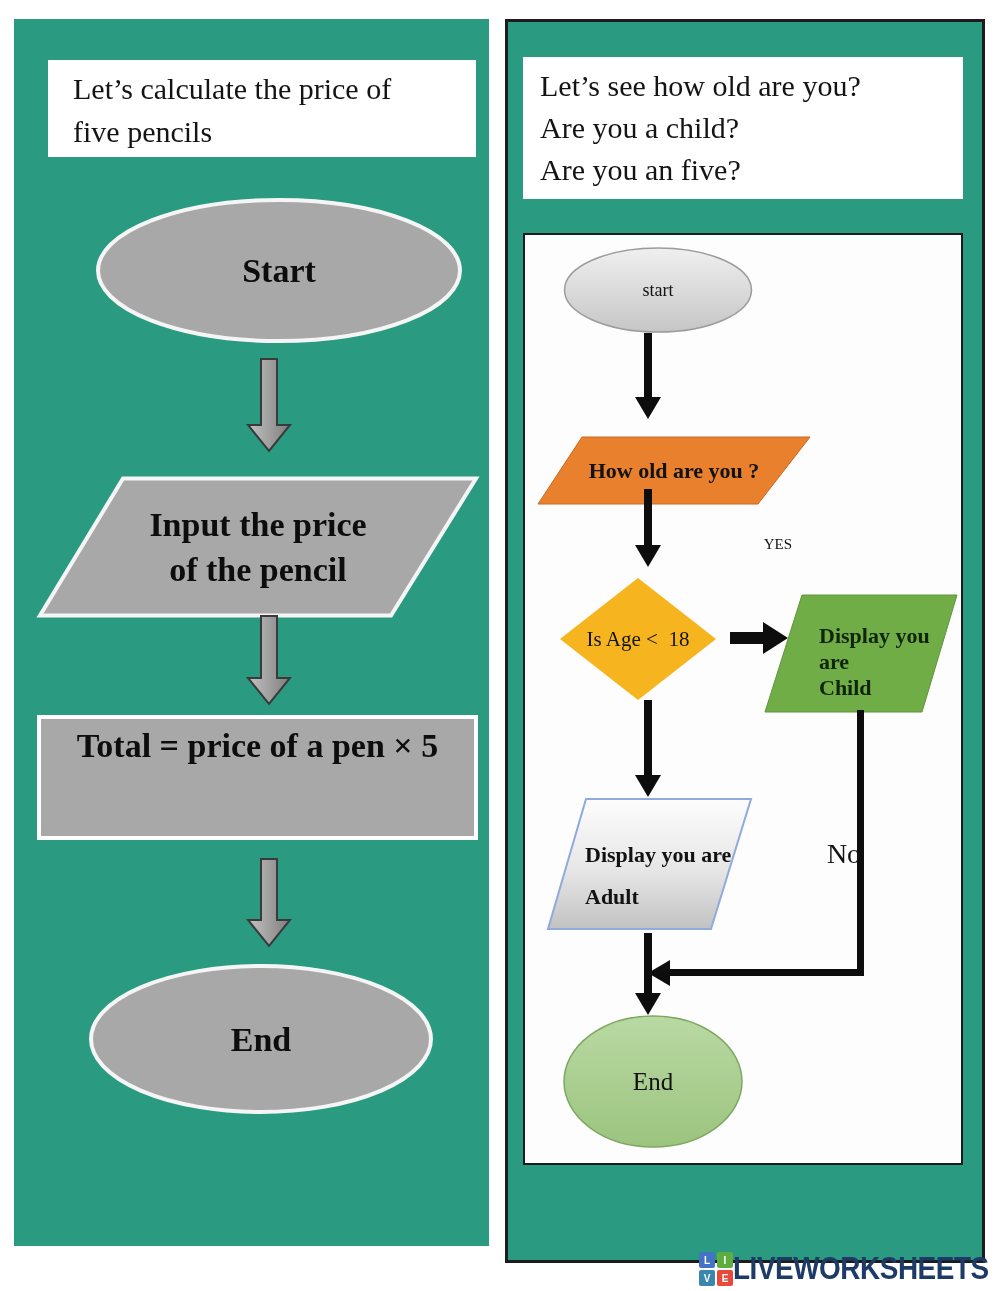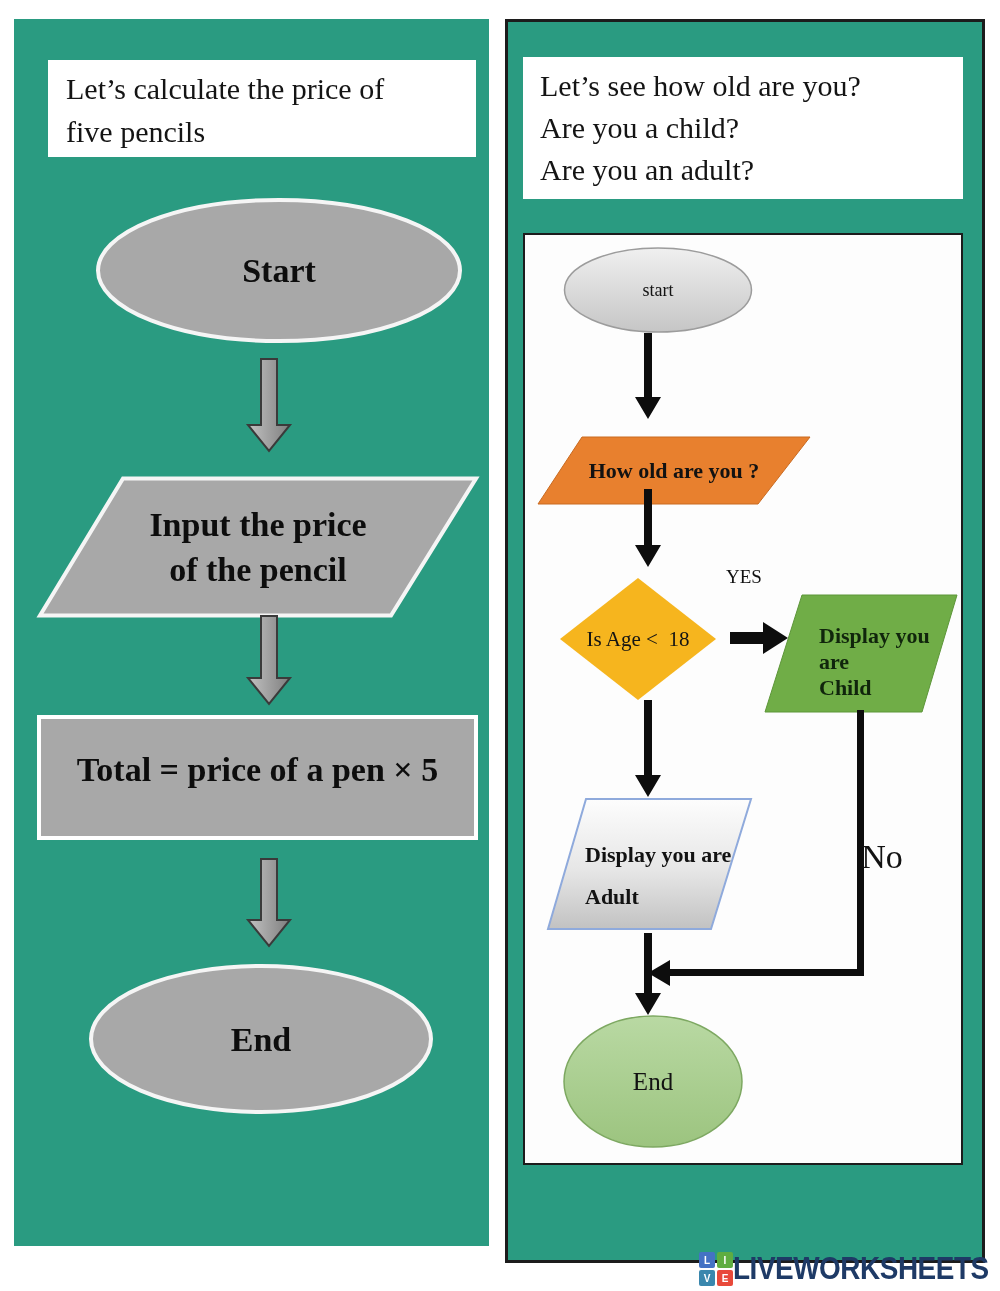--- a/index.html
+++ b/index.html
@@ -14,66 +14,66 @@
   
   .panel-bg { position:absolute; background:#2a9b81; }
   #leftPanelBg  { left:14px;  top:19px; width:475px; height:1227px; }
   #rightPanelBg { left:505px; top:19px; width:480px; height:1244px; border:3px solid #1c1c1c; }
   #rightInnerPanel { left:523px; top:233px; width:440px; height:932px;
                      background:#fdfdfd; border:2px solid #1c1c1c; }
 
   
   .title-box { position:absolute; background:#ffffff; color:#141414;
                font-size:30px; line-height:43px; }
-  #leftTitle  { left:48px;  top:60px; width:428px; height:97px;  padding:7px 6px 0 18px; }
+  #leftTitle  { left:48px;  top:60px; width:428px; height:97px;  padding:7px 6px 0 25px; }
   #rightTitle { left:523px; top:57px; width:440px; height:142px; padding:8px 4px 0 17px; line-height:42px; }
 
   
   .node { position:absolute; }
   .node svg { position:absolute; inset:0; width:100%; height:100%; overflow:visible; }
   .node-label { position:absolute; inset:0; display:flex; align-items:center;
                 justify-content:center; text-align:center; white-space:pre-line; }
 
   
   .l-label { font-weight:bold; font-size:34px; line-height:45px; color:#0d0d0d; }
   #lStart   { left:95px;  top:197px; width:368px; height:147px; }
   #lArrow1  { left:246px; top:358px; width:46px;  height:95px; }
   #lInput   { left:38px;  top:467px; width:440px; height:160px; }
   #lArrow2  { left:246px; top:615px; width:46px;  height:91px; }
   #lProcess { left:37px;  top:715px; width:441px; height:125px;
               background:#a8a8a8; border:4px solid #ffffff; }
-  #lProcess .node-label { align-items:flex-start; padding-top:28px;border-radius:7px; }
+  #lProcess .node-label { align-items:flex-start; padding-top:4px;border-radius:7px; }
   #lArrow3  { left:246px; top:858px; width:46px;  height:90px; }
   #lEnd     { left:88px;  top:963px; width:346px; height:152px; }
 
   
   .r-label { font-size:22px; line-height:40px; color:#141414; }
   #rStart    { left:563px; top:247px; width:190px; height:86px; }
   #rStart .node-label { font-size:18px; }
   #rArrow1   { left:635px; top:333px; width:26px; height:86px; }
   #rQuestion { left:538px; top:418px; width:272px; height:67px;margin-top:19px; }
   #rQuestion .node-label { font-weight:bold; font-size:22px; }
   #rArrow2   { left:635px; top:489px; width:26px; height:78px; }
   #rDiamond  { left:560px; top:578px; width:156px; height:122px; }
   #rDiamond .node-label { font-size:21px; white-space:pre; }
-  #rYes      { left:726px; top:566px; width:66px; height:28px; font-size:19px; text-align:left; }
+  #rYes      { left:726px; top:536px; width:66px; height:28px; font-size:15px; text-align:right; }
   #rBlockArrow { left:730px; top:620px; width:60px; height:36px; }
   #rChild    { left:765px; top:595px; width:193px; height:117px; }
   #rChild .node-label { justify-content:flex-start; text-align:left;
                         padding:16px 0 0 54px; color:#10250c; font-weight:bold; font-size:22px; }
   #rArrow3   { left:635px; top:700px; width:26px; height:97px; }
   #rAdult    { left:547px; top:798px; width:206px; height:132px; }
   #rAdult .node-label { justify-content:flex-start; text-align:left;
                         padding:24px 0 0 38px; font-weight:bold; font-size:22px; line-height:42px; }
   #rNoVLine  { left:857px; top:710px; width:7px;  height:266px; background:#0d0d0d; }
   #rNoHLine  { left:664px; top:969px; width:200px; height:7px;  background:#0d0d0d; }
   #rNoHead   { left:648px; top:960px; width:0; height:0;
                border-top:13px solid transparent; border-bottom:13px solid transparent;
                border-right:22px solid #0d0d0d; }
-  #rNo       { left:854px; top:838px; width:56px; height:34px; font-size:34px; text-align:center; }
+  #rNo       { left:816px; top:838px; width:56px; height:34px; font-size:28px; text-align:center; }
   #rArrow4   { left:635px; top:933px; width:26px; height:82px; }
   #rEnd      { left:563px; top:1015px; width:180px; height:133px; }
   #rEnd .node-label { font-size:25px; }
 
   
   #logo { left:699px; top:1250px; height:40px; z-index:6; display:flex; align-items:flex-start; }
   #logoSquares { display:grid; grid-template-columns:16px 16px; grid-auto-rows:16px;
                  gap:2px; margin-top:2px; }
   #logoSquares span { display:flex; align-items:center; justify-content:center;
                       color:#fff; font-family:"Liberation Sans", sans-serif;
@@ -154,21 +154,21 @@
       </svg>
       <div class="node-label l-label">End</div>
     </div>
   </section>
 
   <section>
     <div id="rightPanelBg" class="panel-bg"></div>
 
     <div id="rightTitle" class="title-box pre">Let’s see how old are you?
 Are you a child?
-Are you an adult?</div>
+Are you an five?</div>
 
     <div id="rightInnerPanel" class="abs"></div>
 
     <div id="rStart" class="node">
       <svg viewBox="0 0 190 86">
         <defs>
             <linearGradient id="gS" x1="0" y1="0" x2="0" y2="1">
           <stop offset="0" stop-color="#f0f0f0"></stop>
               <stop offset="1" stop-color="#c6c6c6"></stop>
             </linearGradient>

